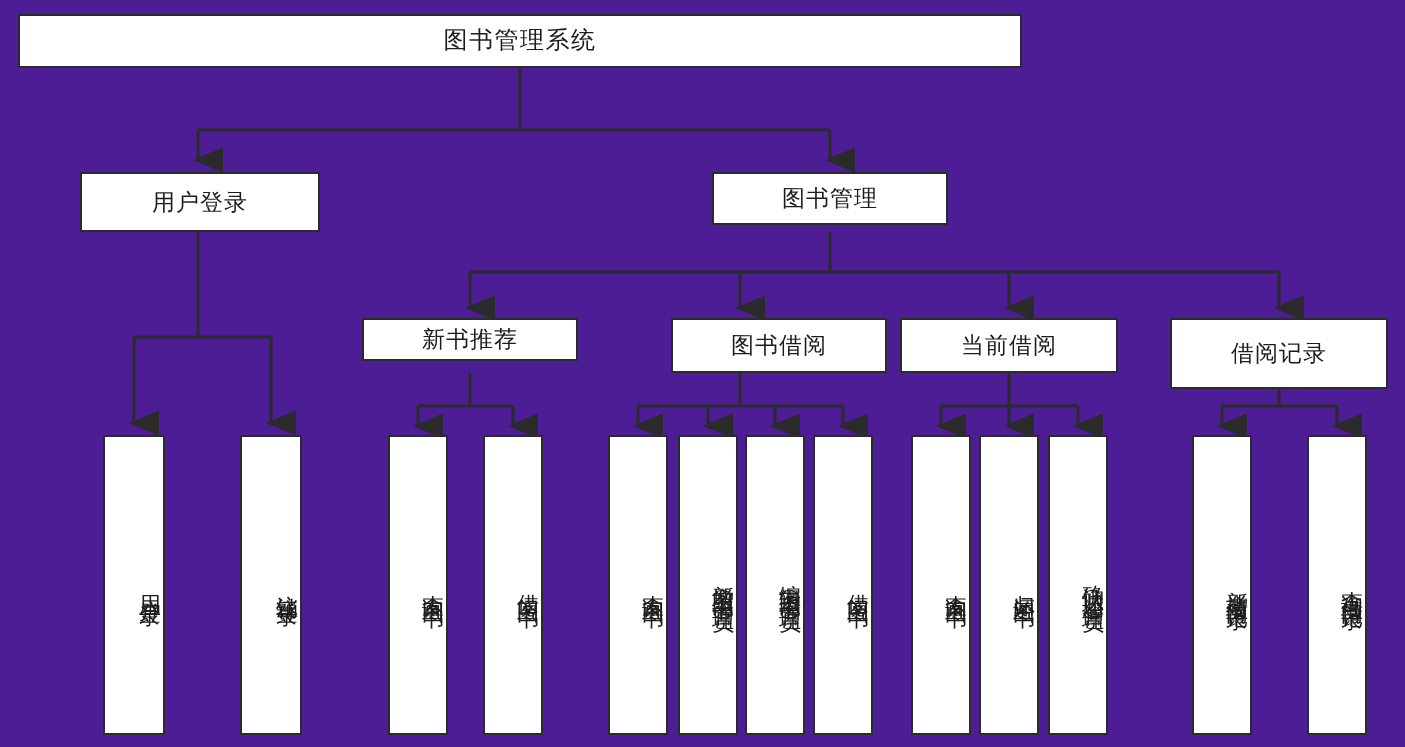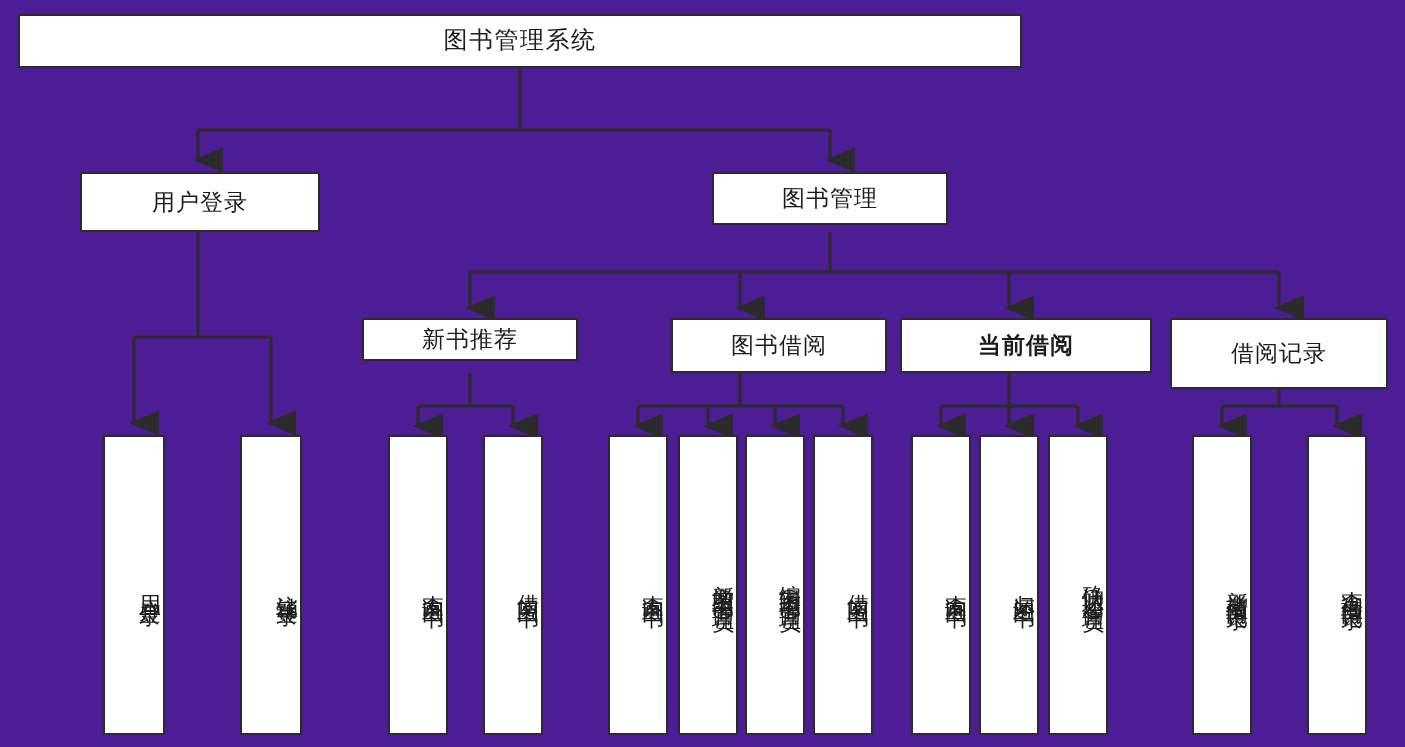--- a/index.html
+++ b/index.html
@@ -131,21 +131,21 @@
   <div class="node root" style="left:18px; top:14px; width:1004px; height:54px;">图书管理系统</div>
 
   <div class="node h" style="left:80px; top:172px; width:240px; height:60px;">用户登录</div>
 
   <div class="node h" style="left:712px; top:172px; width:236px; height:53px;">图书管理</div>
 
   <div class="node h" style="left:362px; top:318px; width:216px; height:43px;">新书推荐</div>
 
   <div class="node h" style="left:632px; top:318px; width:216px; height:55px;margin-left:39px;">图书借阅</div>
 
-  <div class="node h" style="left:900px; top:318px; width:252px; height:55px;font-weight:bold;">当前借阅</div>
+  <div class="node h" style="left:900px; top:318px; width:218px; height:55px;">当前借阅</div>
 
   <div class="node h" style="left:1170px; top:318px; width:218px; height:71px;">借阅记录</div>
 
   <div class="node v" style="left:103px; top:435px; width:62px; height:300px;">
     <span class="txt">用户登录</span>
   </div>
   <div class="node v" style="left:240px; top:435px; width:62px; height:300px;">
     <span class="txt">注销登录</span>
   </div>
 

